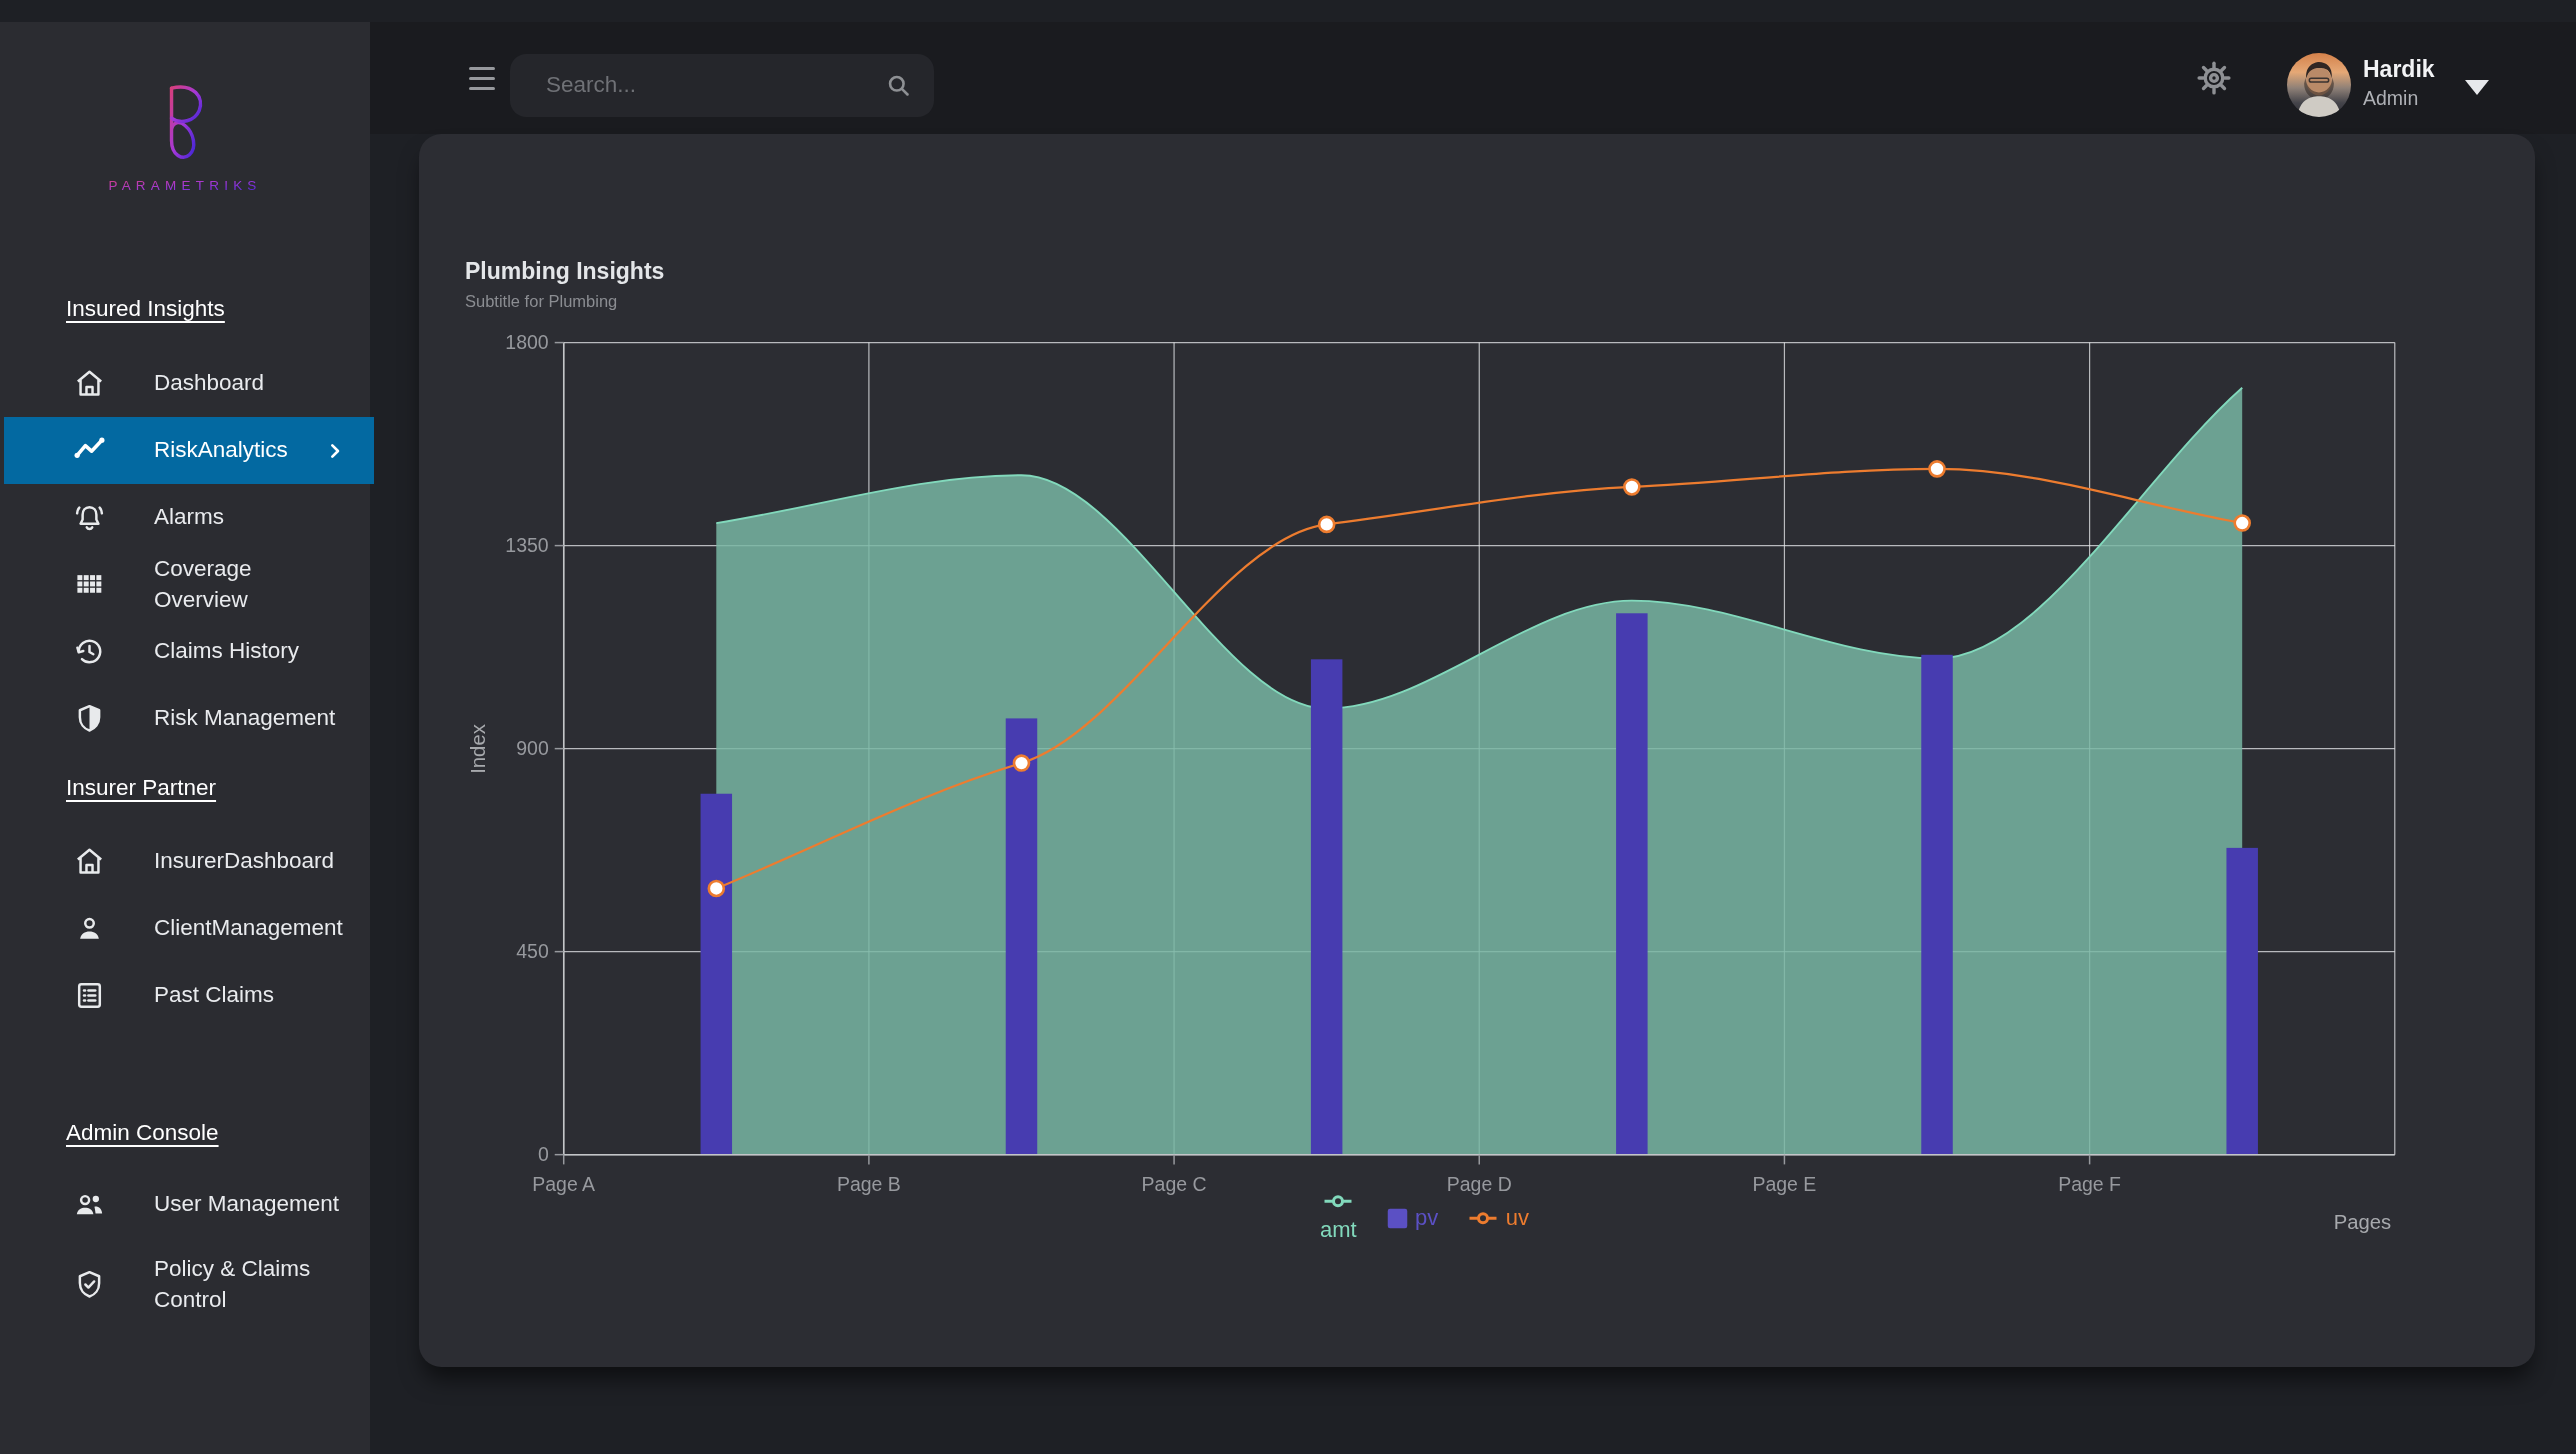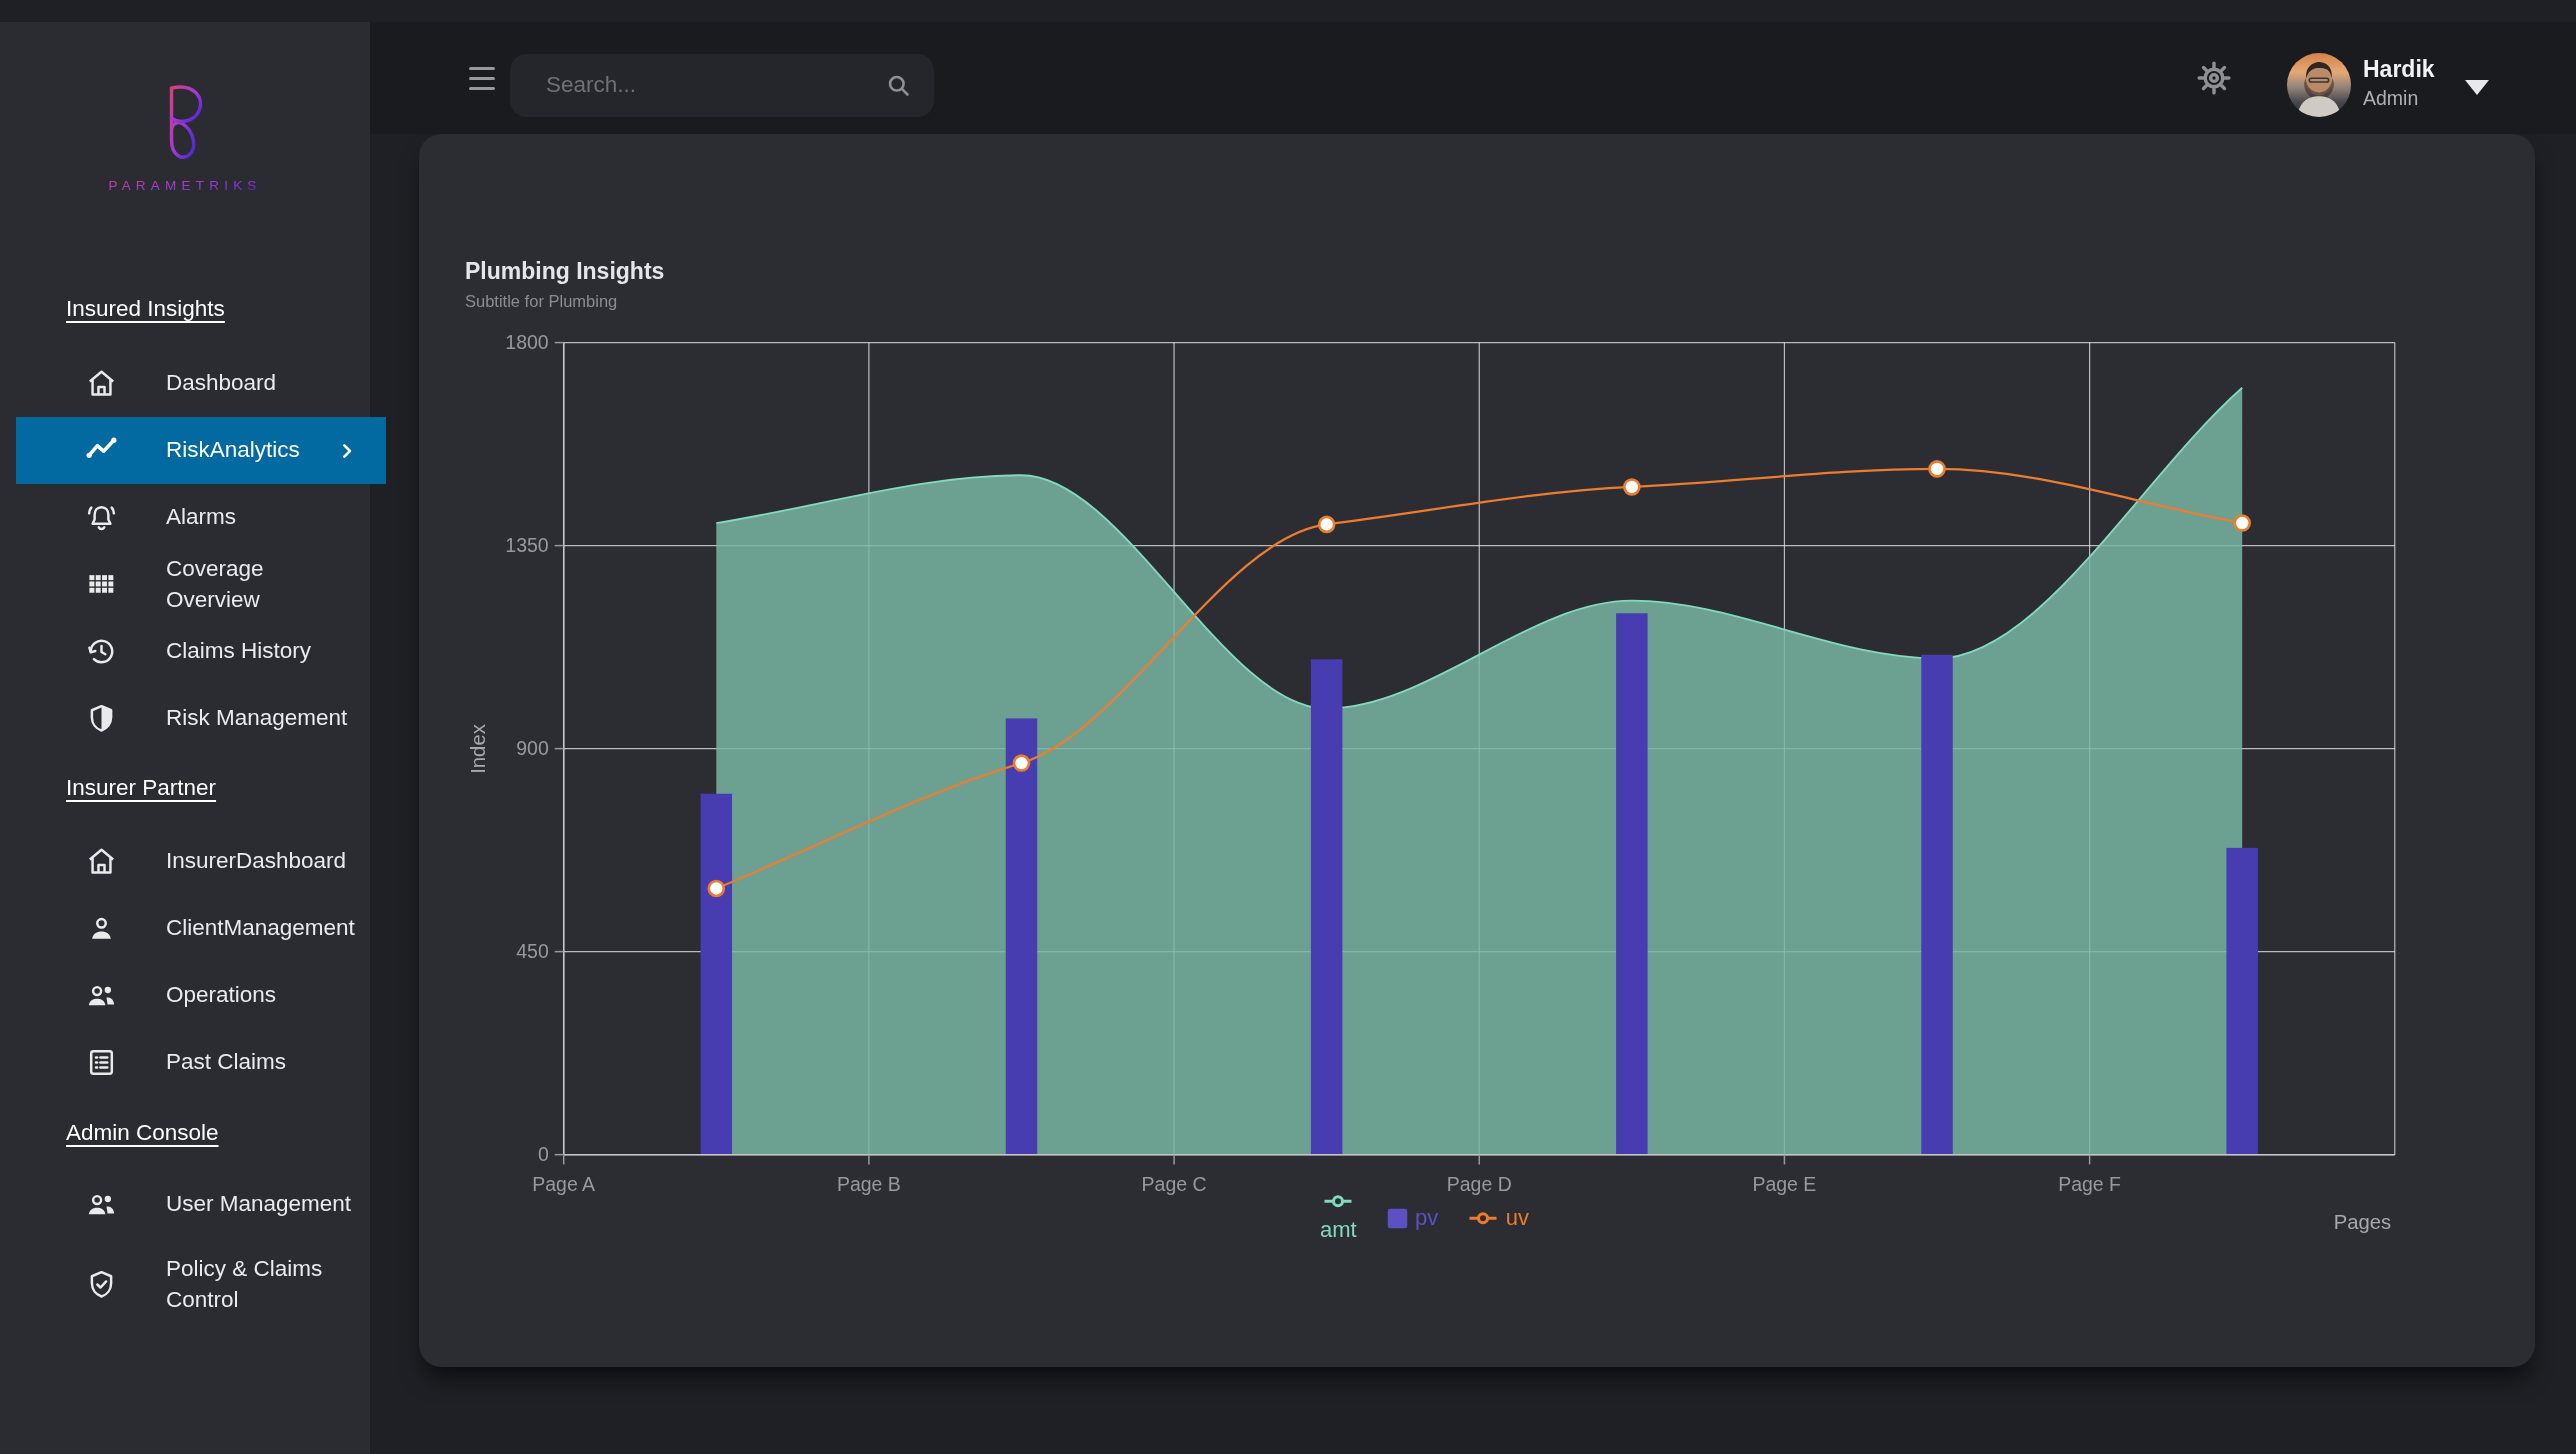--- a/index.html
+++ b/index.html
@@ -25,21 +25,21 @@
   .user-role { font-size:19.5px; color:#aeb0b5; margin-top:7.5px; }
   .caret { position:absolute; left:2095px; top:58px; width:0; height:0; cursor:pointer;
     border-left:12px solid transparent; border-right:12px solid transparent; border-top:15px solid #e7e9ec; }
 
   
   .sidebar { position:absolute; left:0; top:0; width:370px; height:1454px; background:#2b2c31; z-index:3; }
   .logo-svg { position:absolute; left:50%; transform:translateX(-50%); top:54px; }
   .sec-h { position:absolute; left:66px; font-size:22.5px; color:#fff; text-decoration:underline;
     text-underline-offset:5.2px; text-decoration-thickness:1.5px; white-space:nowrap; }
   .sec-h.h1 { top:274px; } .sec-h.h2 { top:753px;text-align:right; } .sec-h.h3 { top:1098px; }
-  .nav-list { position:absolute; left:16px; width:370px; }
+  .nav-list { position:absolute; left:4px; width:370px; }
   .nav-list.l1 { top:328px; } .nav-list.l2 { top:806px; } .nav-list.l3 { top:1149px; }
   .nav-item { position:relative; height:67px; display:flex; align-items:center; cursor:pointer; }
   .nav-item.tall { height:93px; }
   .nav-item .nico { position:absolute; left:69px; width:33px; height:33px; }
   .nav-item .nlabel { margin-left:150px; font-size:22.5px; color:#e9ebee; width:187px; line-height:1.35; }
   .nav-item.active { background:#0369a1; }
   .nav-item.active .nlabel { color:#ffffff; }
   .nav-item .chev { position:absolute; right:30px; top:50%; transform:translateY(-50%); }
 
   
@@ -204,29 +204,20 @@
             </g>
           </svg>
         <span class="nlabel">InsurerDashboard</span>
       </div>
       <div class="nav-item">
         <svg class="nico" viewBox="0 0 24 24">
             <circle cx="12" cy="8.2" r="3.1" fill="none" stroke="#e8eaec" stroke-width="1.8"></circle>
             <path d="M5.2,19.5 C5.8,15.6 8.6,14.1 12,14.1 C15.4,14.1 18.2,15.6 18.8,19.5 Z" fill="#e8eaec"></path>
           </svg>
         <span class="nlabel">ClientManagement</span>
-      </div>
-      <div class="nav-item">
-        <svg class="nico" viewBox="0 0 24 24">
-            <circle cx="8.8" cy="8.8" r="2.9" fill="none" stroke="#e8eaec" stroke-width="1.8"></circle>
-            <path d="M2.8,19 C3.3,15.6 6,14.3 8.8,14.3 C11.6,14.3 14.3,15.6 14.8,19 Z" fill="#e8eaec"></path>
-            <circle cx="16.6" cy="8" r="2.3" fill="#e8eaec"></circle>
-            <path d="M15.6,13.6 C18.6,13.2 20.8,15 21.2,18.6 L16.4,18.6 C16.2,16.6 15.9,14.9 15.6,13.6 Z" fill="#e8eaec"></path>
-          </svg>
-        <span class="nlabel">Operations</span>
       </div>
       <div class="nav-item">
         <svg class="nico" viewBox="0 0 24 24">
             <rect x="4.5" y="3.8" width="15" height="16.4" rx="1.6" fill="none" stroke="#e8eaec" stroke-width="1.8"></rect>
             <g stroke="#e8eaec" stroke-width="1.8" stroke-linecap="round">
               <line x1="8" y1="8.3" x2="8.8" y2="8.3"></line>
               <line x1="11.2" y1="8.3" x2="16.2" y2="8.3"></line>
               <line x1="8" y1="12" x2="8.8" y2="12"></line>
               <line x1="11.2" y1="12" x2="16.2" y2="12"></line>
               <line x1="8" y1="15.7" x2="8.8" y2="15.7"></line>

